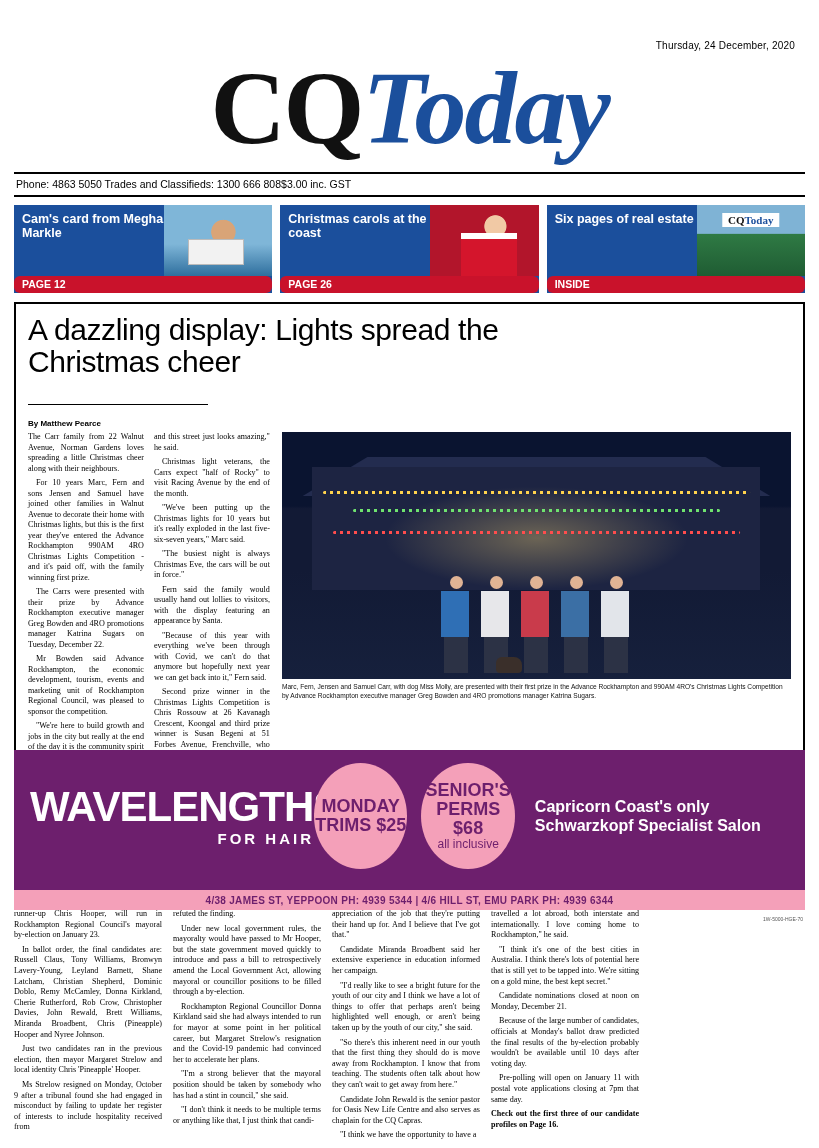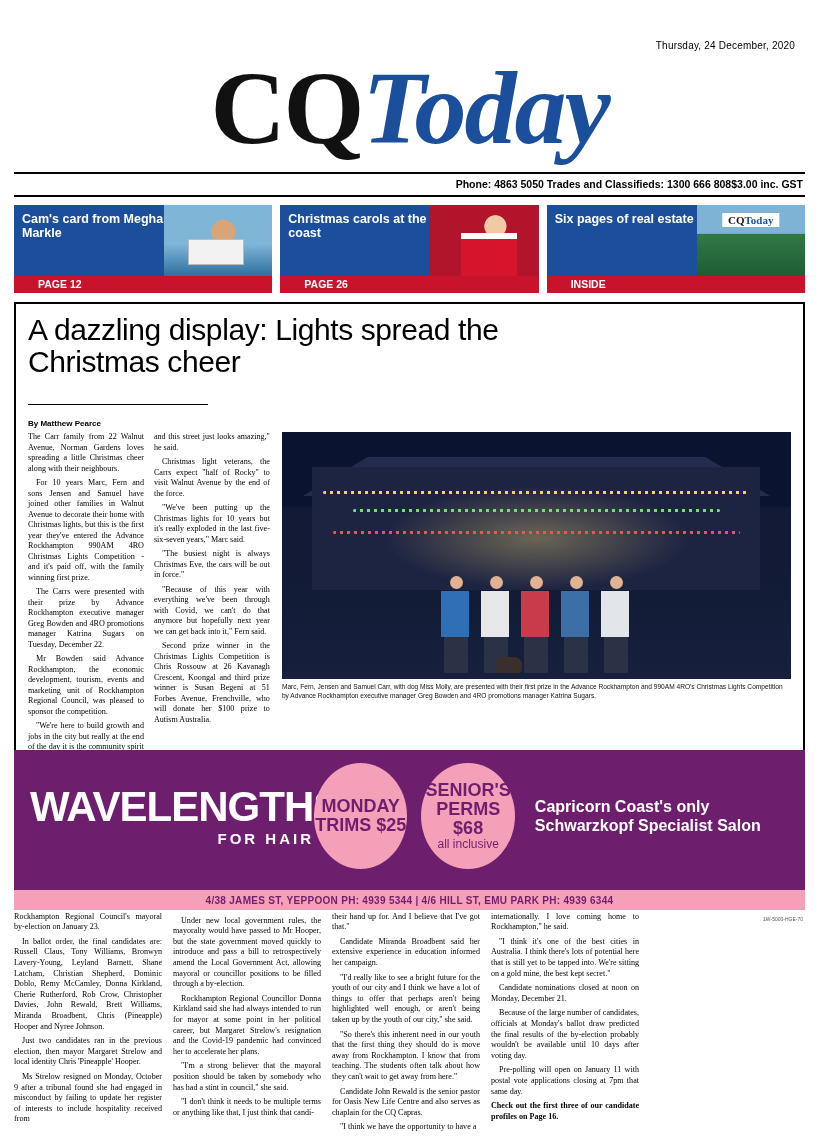--- a/index.html
+++ b/index.html
@@ -43,44 +43,44 @@
     font-size: 104px;
     font-weight: 700;
     font-style: italic;
     color: #1b4f9c;
     letter-spacing: -2px;
   }
 
   
   .inforule-top { border-top: 2px solid #000; margin-top: 14px; }
   .infobar {
-    display:flex; justify-content: flex-end; align-items:center;
+    display:flex; justify-content: flex-start; align-items:center;
     font-family: "Liberation Sans", sans-serif;
-    font-size: 10.5px; font-weight: 700;
+    font-size: 10.5px; font-weight: 400;
     padding: 4px 2px 5px 2px;
     border-bottom: 2px solid #000;
   }
 
   
   .promos { display:flex; gap:8px; margin-top:8px; }
   .promo {
     flex:1 1 0; position:relative; height: 88px;
     background:#1b4f9c; color:#fff; overflow:hidden;
   }
   .promo .ptext {
     position:absolute; left:8px; top:7px; width: 58%;
     font-family:"Liberation Sans", sans-serif;
     font-size: 12.5px; font-weight:700; line-height:1.12;
   }
   .promo .pbar {
     position:absolute; left:0; right:0; bottom:0; height:17px;
     background:#c9122b; color:#fff;
     font-family:"Liberation Sans", sans-serif;
     font-size: 10.5px; font-weight:700;
-    display:flex; align-items:center; padding-left:24px;
+    display:flex; align-items:center; padding-left:8px;border-radius:6px;
   }
   .promo .pimg {
     position:absolute; right:0; top:0; bottom:17px; width: 42%;
   }
   
   .img-meghan { background:
       radial-gradient(circle at 55% 38%, #d9a477 0 16%, transparent 17%),
       linear-gradient(180deg,#7fb6d8 0 55%, #2f6f9e 100%); }
   .img-meghan:after{ content:""; position:absolute; left:22%; top:48%; width:50%; height:34%;
       background:#f2f2f2; border:1px solid #bbb; }
@@ -265,23 +265,24 @@
     <div class="lead-body">
       <div class="lead-col">
         <p class="first">The Carr family from 22 Walnut Avenue, Norman Gardens loves spreading a little Christmas cheer along with their neighbours.</p>
         <p>For 10 years Marc, Fern and sons Jensen and Samuel have joined other families in Walnut Avenue to decorate their home with Christmas lights, but this is the first year they've entered the Advance Rockhampton 990AM 4RO Christmas Lights Competition - and it's paid off, with the family winning first prize.</p>
         <p>The Carrs were presented with their prize by Advance Rockhampton executive manager Greg Bowden and 4RO promotions manager Katrina Sugars on Tuesday, December 22.</p>
         <p>Mr Bowden said Advance Rockhampton, the economic development, tourism, events and marketing unit of Rockhampton Regional Council, was pleased to sponsor the competition.</p>
         <p>"We're here to build growth and jobs in the city but really at the end of the day it is the community spirit that helps us do it in a big way</p>
       </div>
       <div class="lead-col">
         <p class="first">and this street just looks amazing," he said.</p>
-        <p>Christmas light veterans, the Carrs expect "half of Rocky" to visit Walnut Avenue by the end of the force.</p>
+        <p>Christmas light veterans, the Carrs expect "half of Rocky" to visit Racing Avenue by the end of the month.</p>
         <p>"We've been putting up the Christmas lights for 10 years but it's really exploded in the last five-six-seven years," Marc said.</p>
         <p>"The busiest night is always Christmas Eve, the cars will be out in force."</p>
+        <p>Fern said the family would usually hand out lollies to visitors, with the display featuring an appearance by Santa.</p>
         <p>"Because of this year with everything we've been through with Covid, we can't do that anymore but hopefully next year we can get back into it," Fern said.</p>
         <p>Second prize winner in the Christmas Lights Competition is Chris Rossouw at 26 Kavanagh Crescent, Koongal and third prize winner is Susan Begeni at 51 Forbes Avenue, Frenchville, who will donate her $100 prize to Autism Australia.</p>
       </div>
       <div class="lead-photo-wrap">
         <div class="lead-photo">
           <div class="roof"></div>
           <div class="house"></div>
           <div class="glow"></div>
           <div class="lights-a"></div>
           <div class="lights-c"></div>

